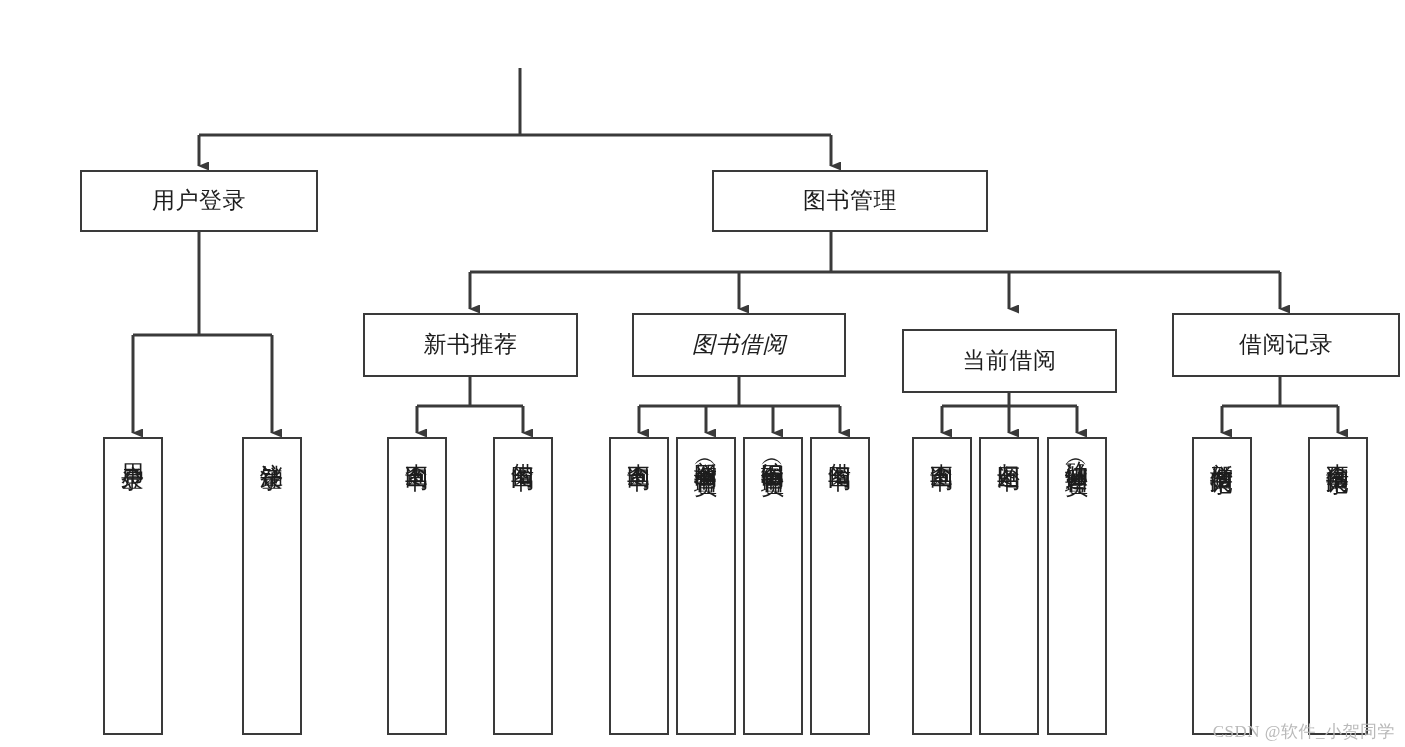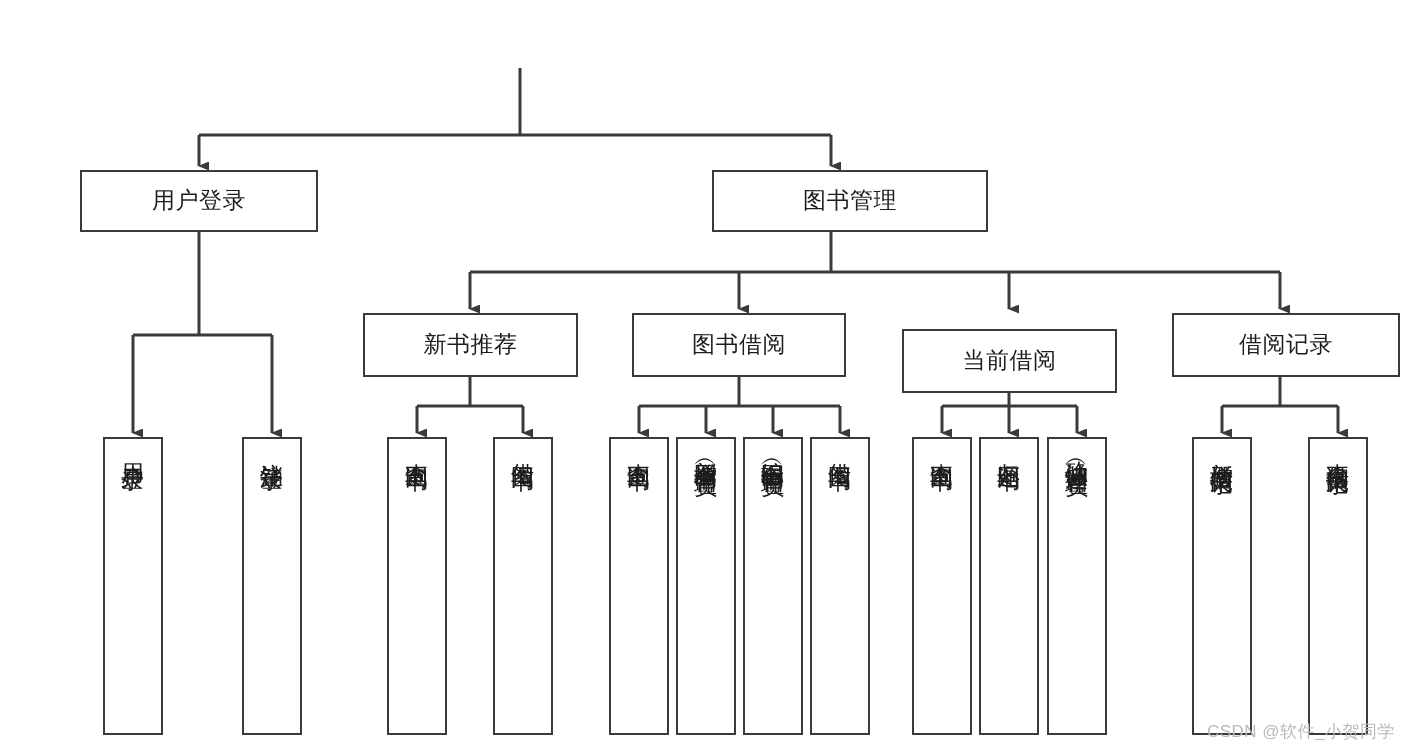--- a/index.html
+++ b/index.html
@@ -81,21 +81,21 @@
   }
   #watermark {
     position: absolute;
     right: 10px;
     bottom: 4px;
     font-size: 17px;
     color: #b9b9b9;
     letter-spacing: 0.5px;
     white-space: nowrap;
     z-index: 5;
-    font-family: Liberation Sans, sans-serif;
+    font-family: Liberation Serif, serif;
   }
 </style>
 </head>
 <body>
 
 <div id="diagram-root">
 
   <svg class="connectors" viewBox="0 0 1405 747" xmlns="http://www.w3.org/2000/svg">
     <defs>
       <marker id="arrowhead" markerWidth="9" markerHeight="11" refX="4.5" refY="10" orient="auto" markerUnits="userSpaceOnUse">
@@ -152,21 +152,21 @@
   <div class="node lvl2" style="left:80px; top:170px; width:238px;">
     <span class="node-label">用户登录</span>
   </div>
   <div class="node lvl2" style="left:712px; top:170px; width:276px;">
     <span class="node-label">图书管理</span>
   </div>
 
   <div class="node lvl3" style="left:363px; top:313px; width:215px;">
     <span class="node-label">新书推荐</span>
   </div>
-  <div class="node lvl3" style="left:632px; top:313px; width:214px;">
+  <div class="node lvl3" style="left:632px; top:313px; width:214px;font-style:italic;">
     <span class="node-label">图书借阅</span>
   </div>
   <div class="node lvl3" style="left:902px; top:329px; width:215px;">
     <span class="node-label">当前借阅</span>
   </div>
   <div class="node lvl3" style="left:1172px; top:313px; width:228px;">
     <span class="node-label">借阅记录</span>
   </div>
 
   <div class="node leaf" style="left:103px; width:60px;">

